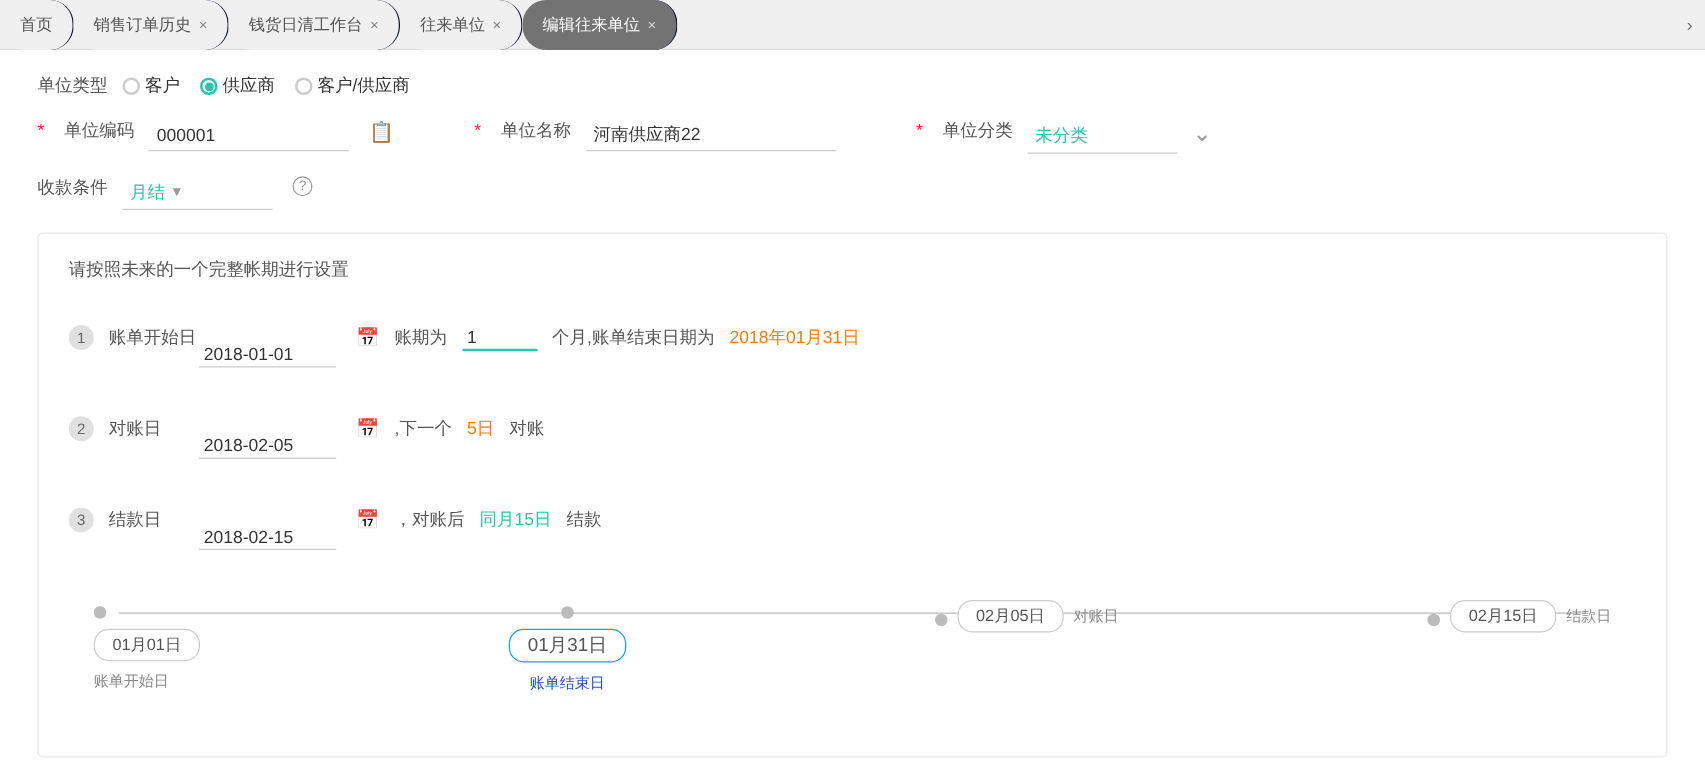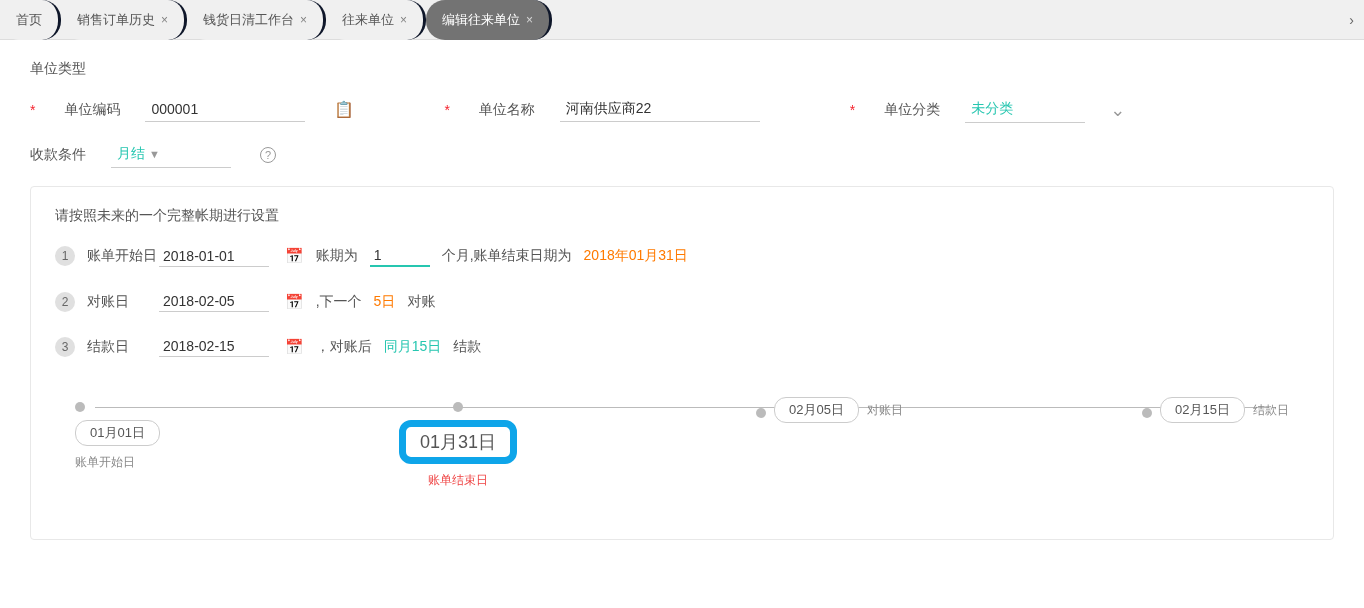--- a/index.html
+++ b/index.html
@@ -15,21 +15,21 @@
       padding: 0;
     }
     .tab-item {
       display: flex;
       align-items: center;
       padding: 0 16px;
       height: 40px;
       cursor: pointer;
       font-size: 13px;
       color: #555;
-      border-right: 3px solid #0f172a;
+      border-right: 1px solid #0f172a;
       background: #f0f0f0;
       white-space: nowrap;
       gap: 6px;
       border-radius: 19px;
     }
     .tab-item.active {
       background: #737373;
       color: #fff;
     }
     .tab-item .close-icon {
@@ -51,23 +51,23 @@
     
     .main-content {
       background: #fff;
       padding: 20px 30px;
       min-height: calc(100vh - 40px);
     }
 
     
     .form-row {
       display: flex;
-      align-items: center;
+      align-items: flex-start;
       margin-bottom: 18px;
-      gap: 25px;
+      gap: 12px;
     }
     .form-label {
       color: #555;
       white-space: nowrap;
     }
     .required-star {
       color: #f5222d;
       margin-right: 4px;
     }
 
@@ -196,20 +196,21 @@
     }
     .date-input {
       border: none;
       border-bottom: 1px solid #ccc;
       outline: none;
       padding: 2px 4px;
       font-size: 14px;
       color: #333;
       width: 110px;
       background: transparent;
+      margin-top: 28px;
     }
     .calendar-icon {
       color: #26c6b0;
       font-size: 15px;
       margin-left: 4px;
       cursor: pointer;
     }
     .row-desc {
       color: #555;
       white-space: nowrap;
@@ -272,20 +273,34 @@
     <span>编辑往来单位</span>
     <span class="close-icon">×</span>
   </div>
   <div class="tab-arrow">›</div>
 </div>
 
 <div class="main-content">
 
   <div class="form-row">
     <span class="form-label">单位类型</span>
+    <div class="radio-group">
+      <div class="radio-item">
+        <div class="radio-circle"></div>
+        <span>客户</span>
+      </div>
+      <div class="radio-item">
+        <div class="radio-circle checked"></div>
+        <span>供应商</span>
+      </div>
+      <div class="radio-item">
+        <div class="radio-circle"></div>
+        <span>客户/供应商</span>
+      </div>
+    </div>
   </div>
 
   <div class="form-row">
     <span class="required-star">*</span>
     <span class="form-label">单位编码</span>
     <input class="form-input" type="text" value="000001" style="">
     <span class="copy-icon">📋</span>
 
     <span style="width:40px;"></span>
     <span class="required-star">*</span>
@@ -357,24 +372,24 @@
           <div style="display:flex; flex-direction:column; align-items:flex-start; gap:8px;">
             <div style="width:10px; height:10px; border-radius:50%; background:#bbb; margin-top:5px;"></div>
             <div style="border:1px solid #ccc; border-radius:12px; padding:3px 14px; background:#fff; font-size:13px; color:#555;">
               <span>01月01日</span>
             </div>
             <div style="font-size:12px; color:#888;">账单开始日</div>
           </div>
 
           <div style="display:flex; flex-direction:column; align-items:center; gap:8px;">
             <div style="width:10px; height:10px; border-radius:50%; background:#bbb; margin-top:5px;"></div>
-            <div style="border:7px solid #0ea5e9; border-radius:12px; padding:3px 14px; background:#fff; font-size:18px; color:#555;">
+            <div style="border:1px solid #0ea5e9; border-radius:12px; padding:3px 14px; background:#fff; font-size:15px; color:#555;">
               <span>01月31日</span>
             </div>
-            <div style="font-size:12px; color:#ef4444;">账单结束日</div>
+            <div style="font-size:12px; color:#1d4ed8;">账单结束日</div>
           </div>
 
           <div style="display:flex; flex-direction:row; align-items:center; gap:8px;">
             <div style="width:10px; height:10px; border-radius:50%; background:#bbb; margin-top:5px;"></div>
             <div style="border:1px solid #ccc; border-radius:12px; padding:3px 14px; background:#fff; font-size:13px; color:#555;">
               <span>02月05日</span>
             </div>
             <div style="font-size:12px; color:#888;">对账日</div>
           </div>
 

